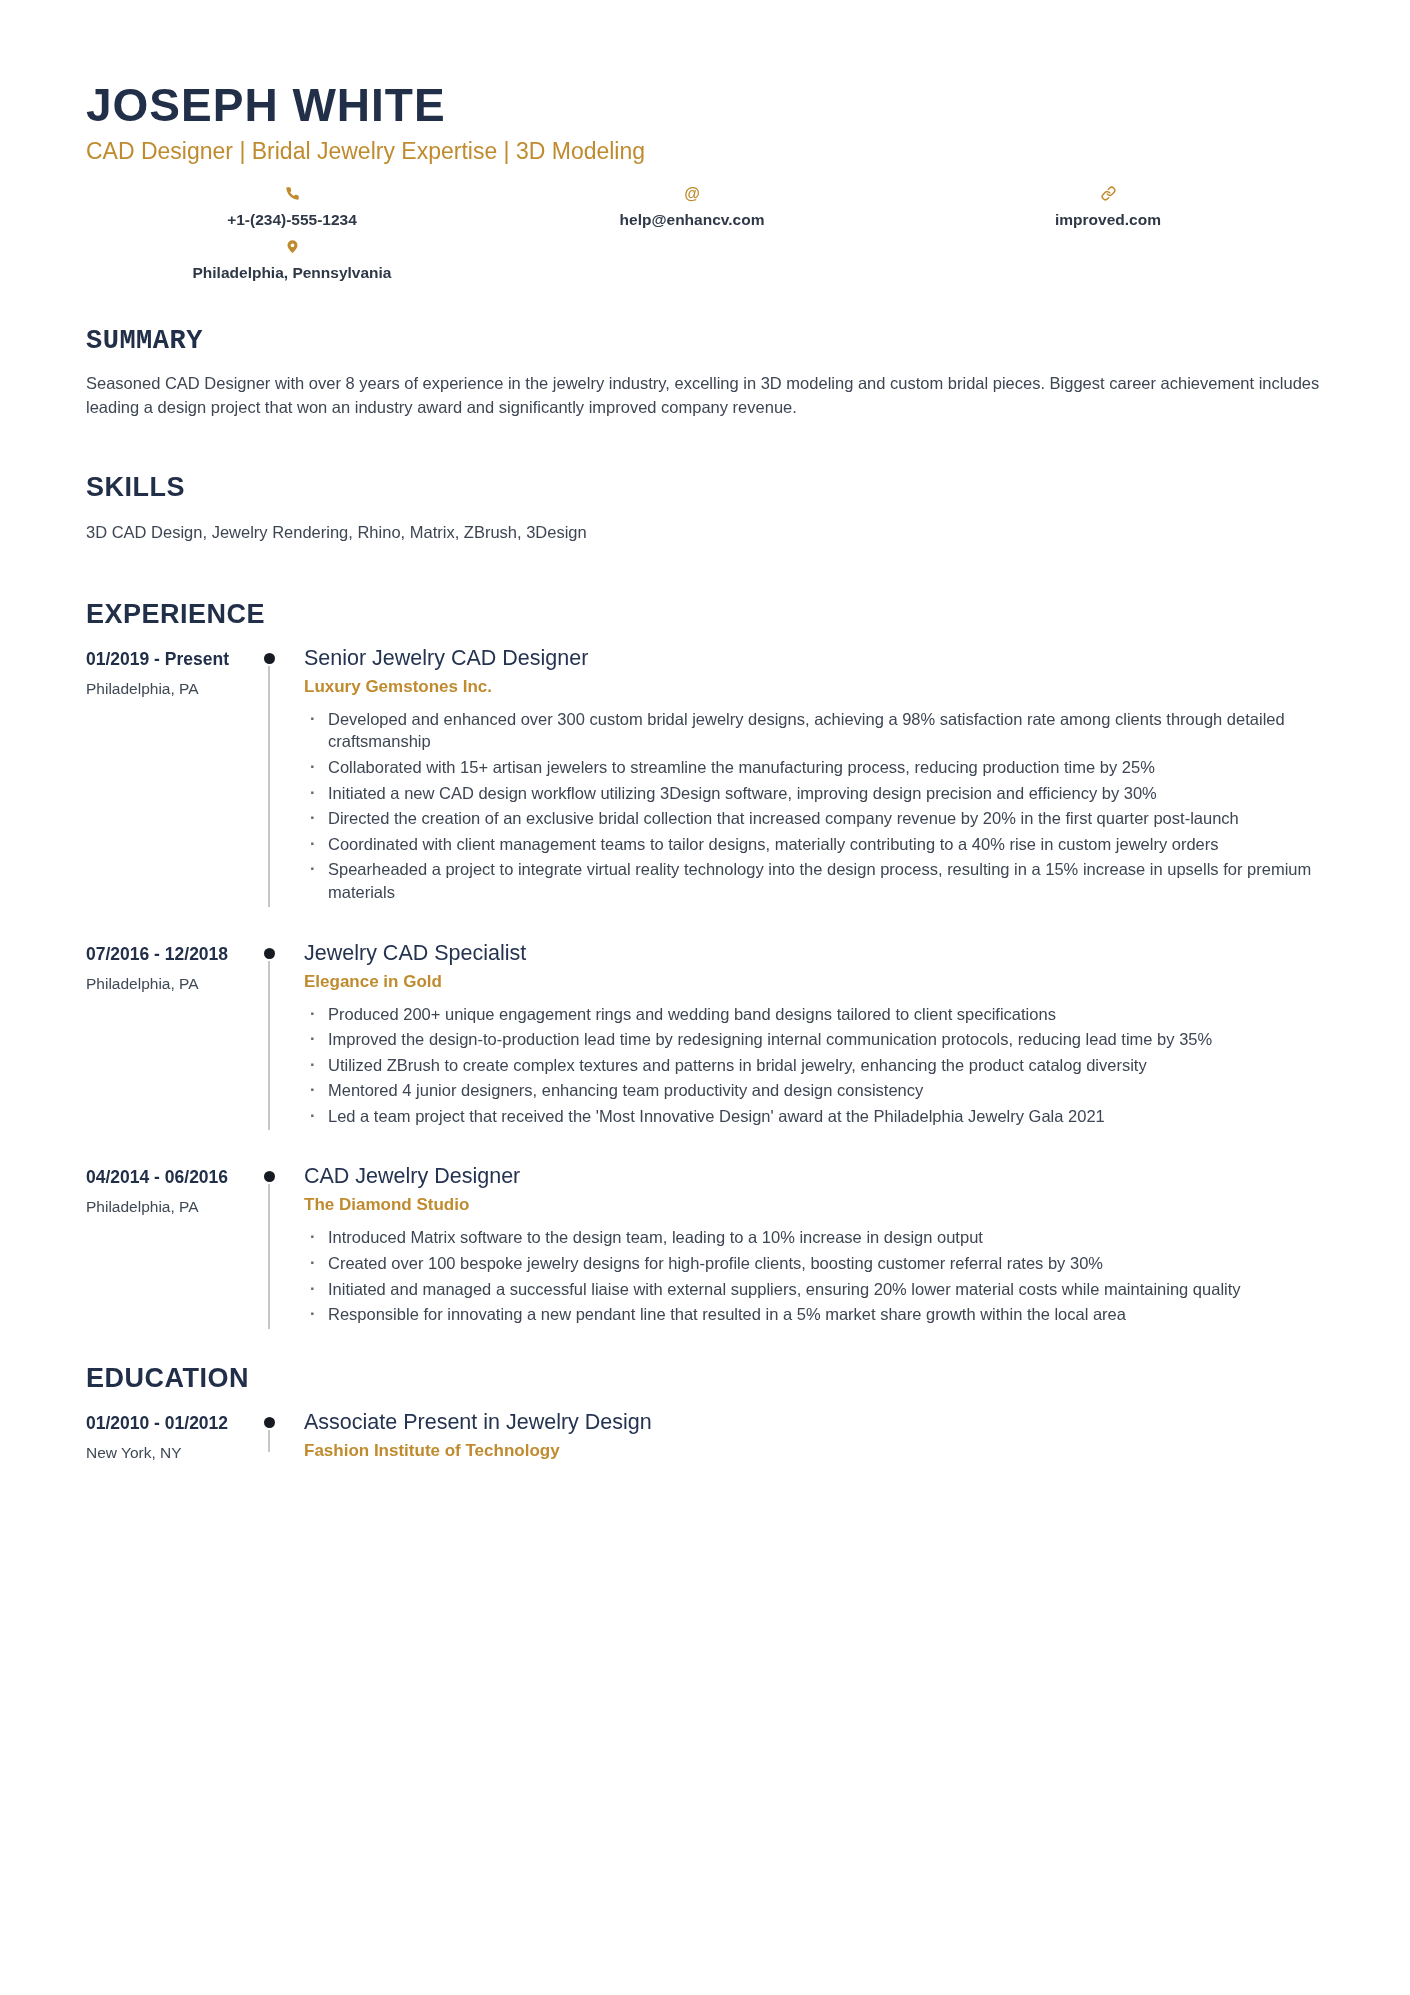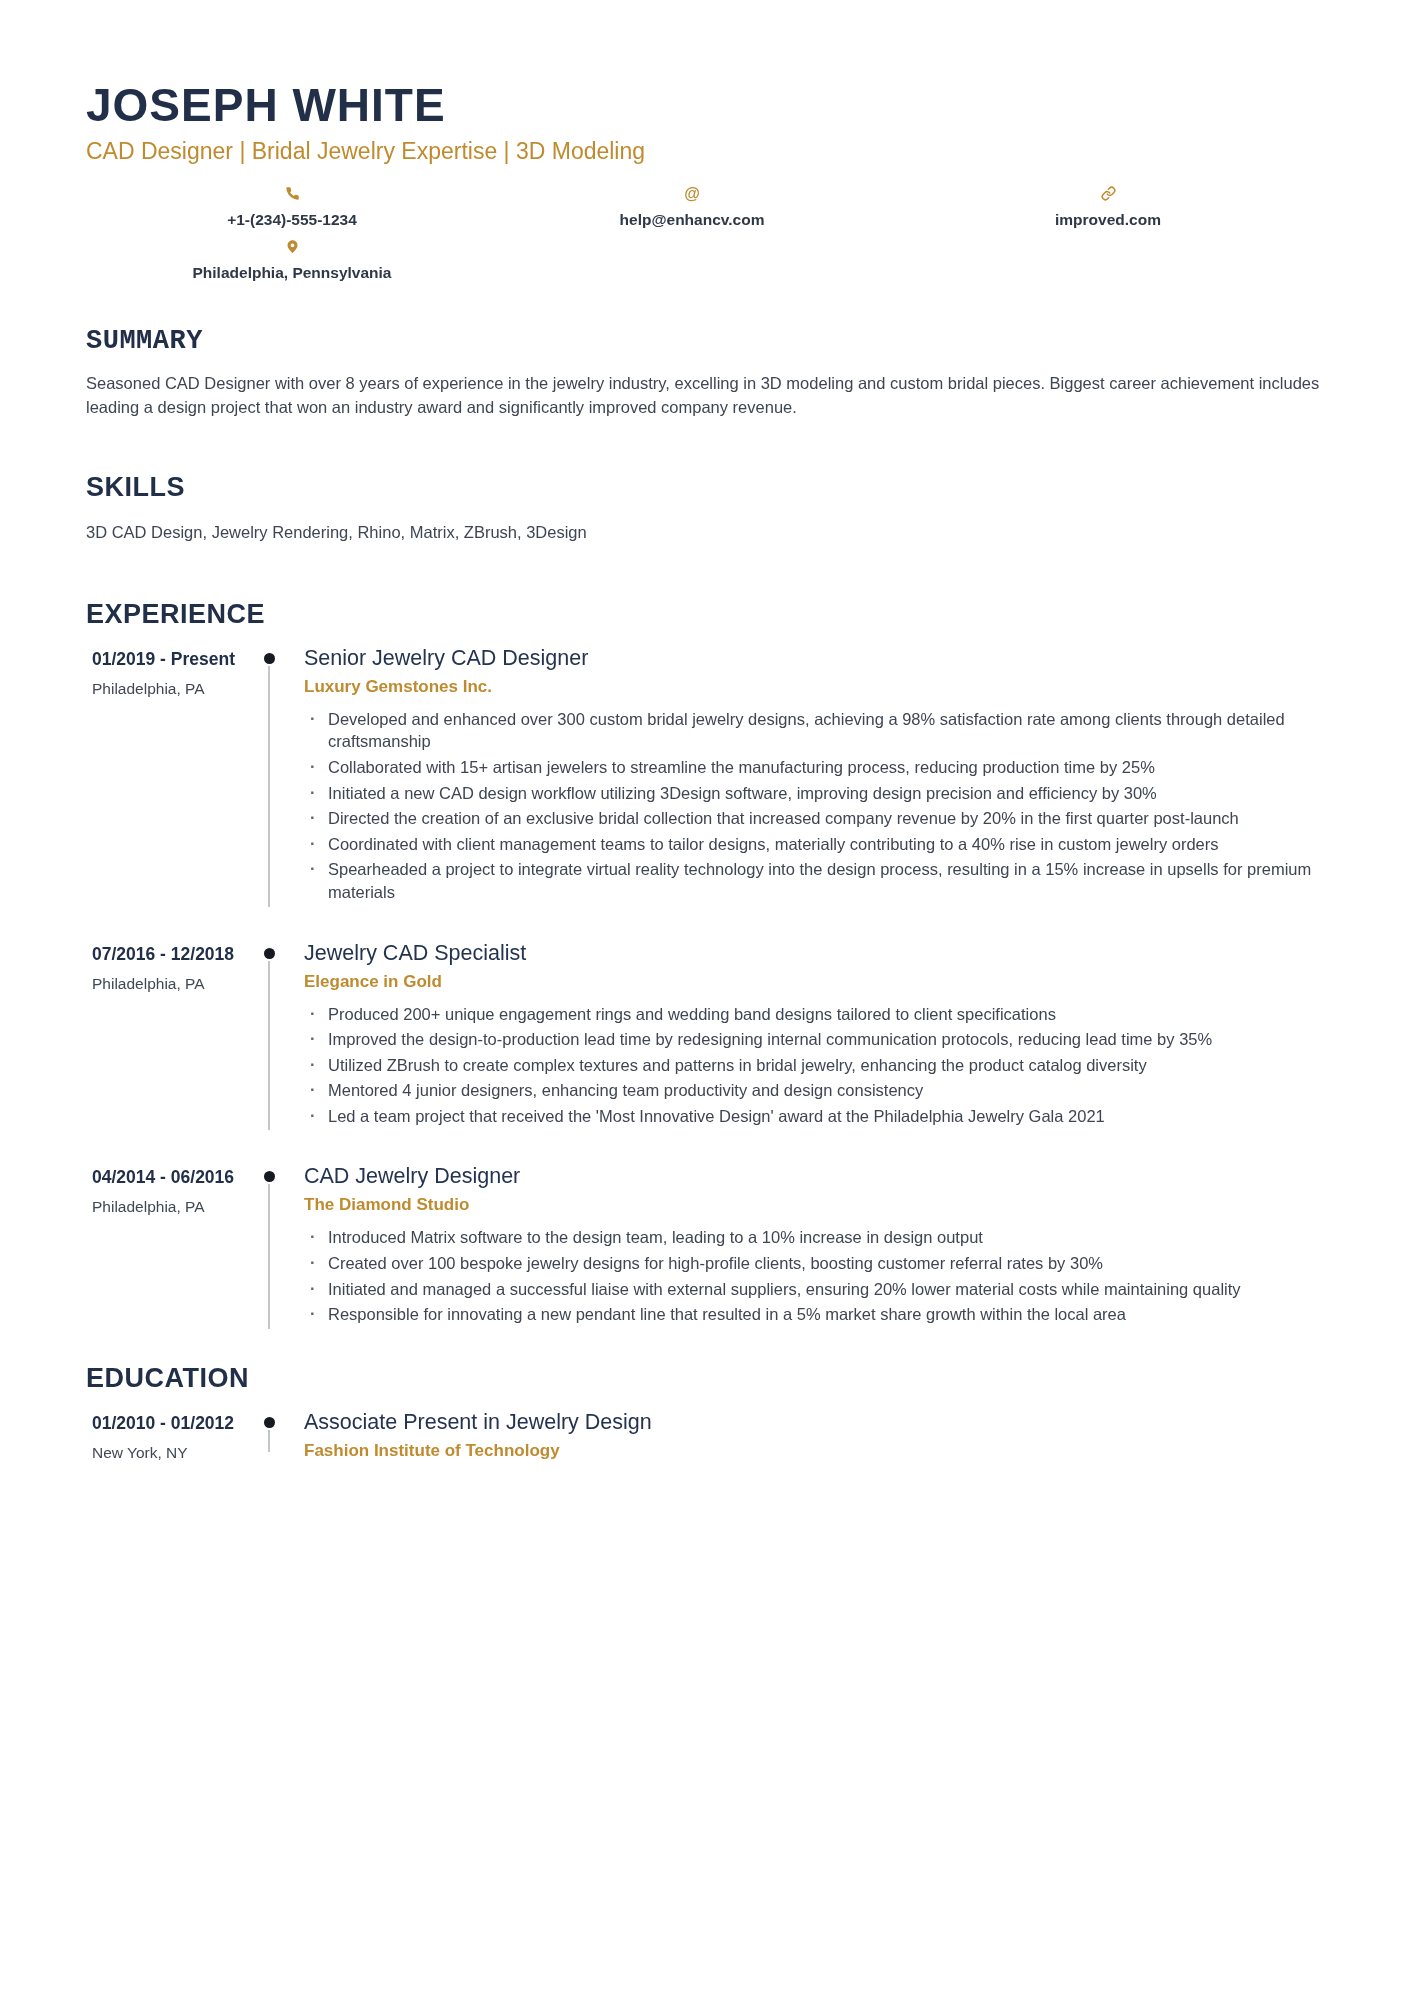--- a/index.html
+++ b/index.html
@@ -70,21 +70,21 @@
     line-height: 1.45;
     color: #3e4653;
     max-width: 1240px;
   }
   
   .entry {
     display: grid;
     grid-template-columns: 170px 26px 1fr;
     margin-bottom: 34px;
   }
-  .e-left { padding-top: 3px; margin-left: 6px; }
+  .e-left { padding-top: 3px; }
   .dates {
     font-size: 17.5px;
     font-weight: 700;
     color: #222f49;
     margin-bottom: 10px;
   }
   .loc {
     font-size: 15.5px;
     color: #3f4854;
   }

